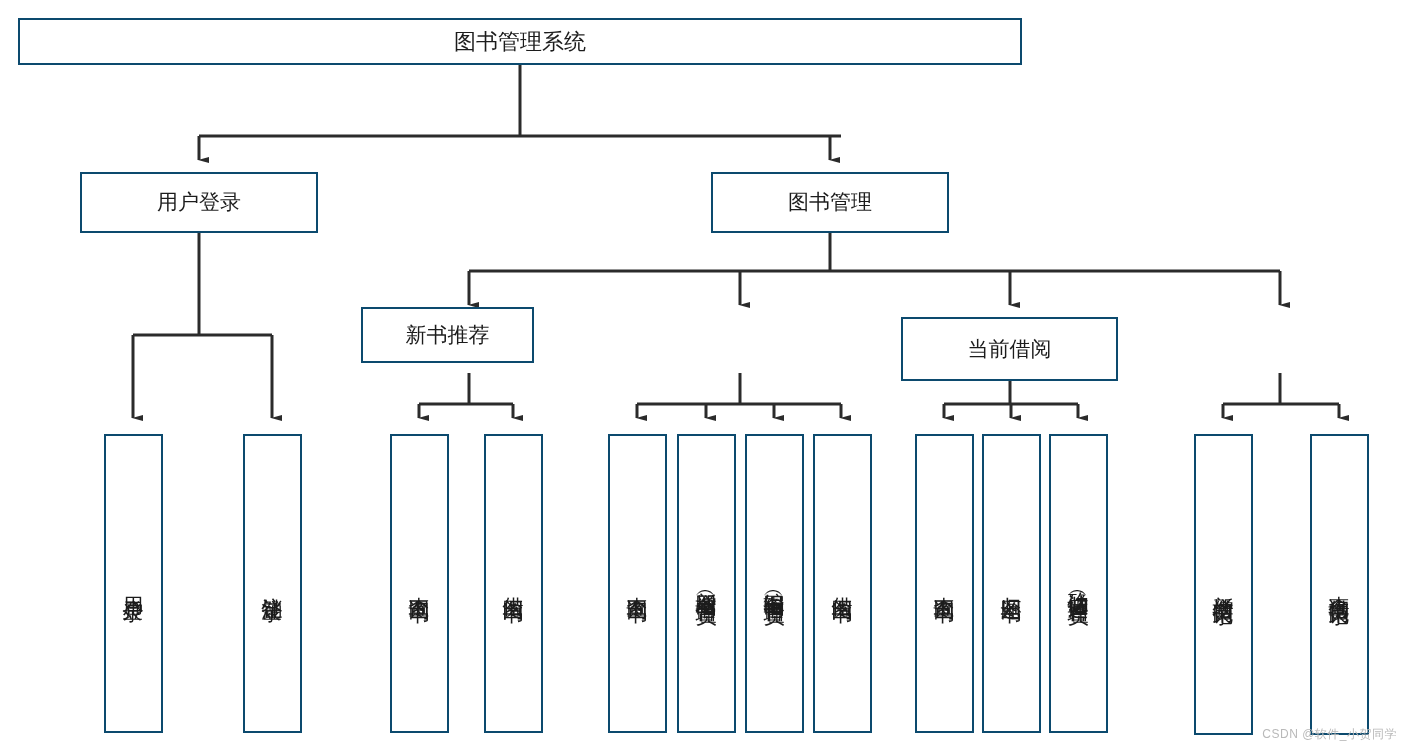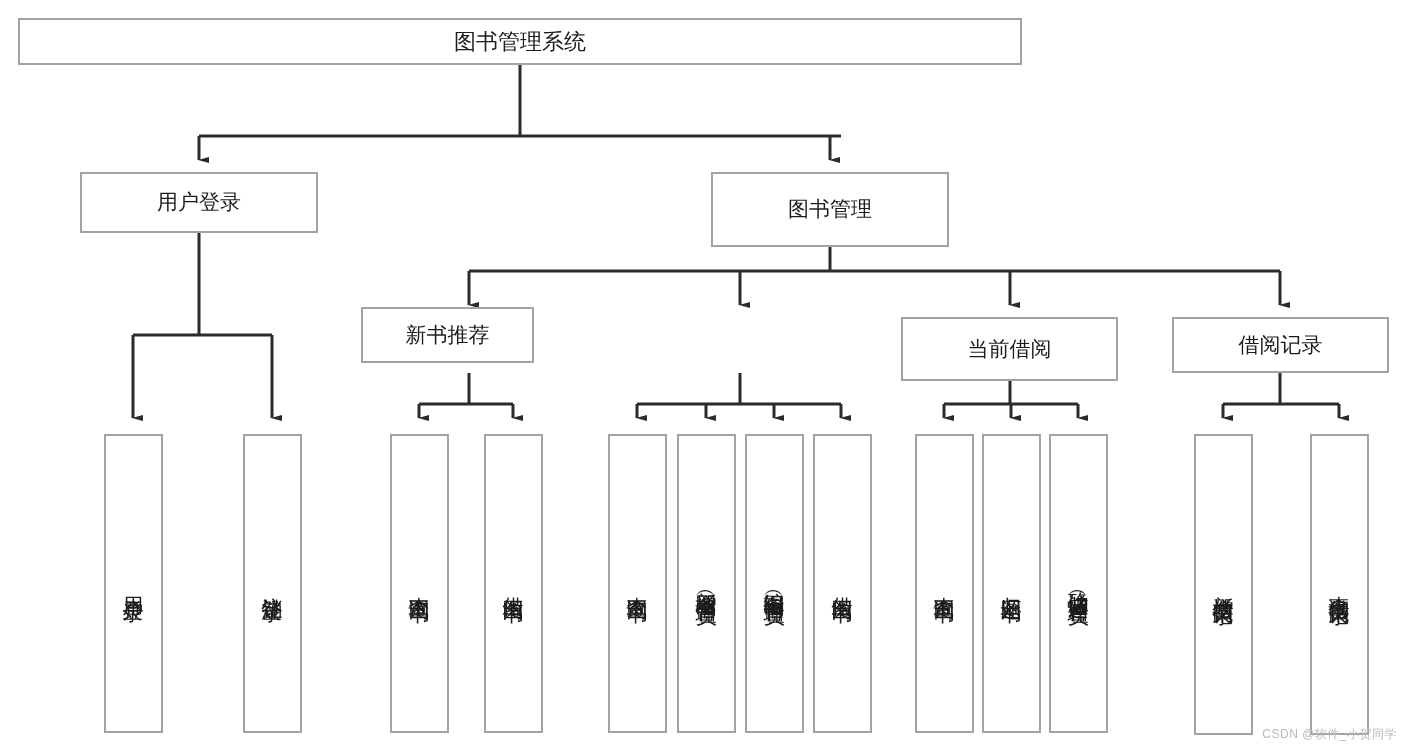--- a/index.html
+++ b/index.html
@@ -21,21 +21,21 @@
     position: absolute;
     left: 0;
     top: 0;
     width: 1405px;
     height: 747px;
   }
   .node {
     position: absolute;
     box-sizing: border-box;
     background: #ffffff;
-    border: 2px solid #a3a3a3;
+    border: 2px solid #0c4a6e;
     display: flex;
     align-items: center;
     justify-content: center;
     color: #1c1c1c;
   }
   .node .label {
     text-align: center;
     line-height: 1.18;
     white-space: nowrap;
   }
@@ -122,32 +122,29 @@
     </g>
   </svg>
 
   <div class="node root horiz" style="left:18px; top:18px; width:1004px; height:47px;">
     <span class="label">图书管理系统</span>
   </div>
 
   <div class="node horiz" style="left:80px; top:172px; width:238px; height:61px;">
     <span class="label">用户登录</span>
   </div>
-  <div class="node horiz" style="left:711px; top:172px; width:238px; height:75px;">
+  <div class="node horiz" style="left:711px; top:172px; width:238px; height:61px;">
     <span class="label">图书管理</span>
   </div>
 
   <div class="node horiz" style="left:361px; top:307px; width:173px; height:56px;">
     <span class="label">新书推荐</span>
   </div>
   <div class="node horiz" style="left:901px; top:317px; width:217px; height:64px;">
     <span class="label">当前借阅</span>
-  </div>
-  <div class="node horiz" style="left:1172px; top:317px; width:217px; height:56px;">
-    <span class="label">借阅记录</span>
   </div>
 
   <div class="node vert" style="left:104px; top:434px; width:59px; height:299px;">
     <span class="label">用户登录</span>
   </div>
   <div class="node vert" style="left:243px; top:434px; width:59px; height:299px;">
     <span class="label">注销登录</span>
   </div>
 
   <div class="node vert" style="left:390px; top:434px; width:59px; height:299px;">

